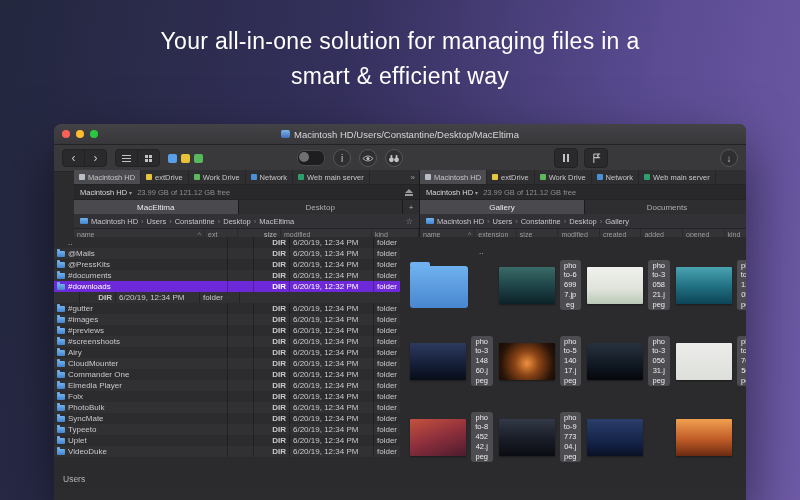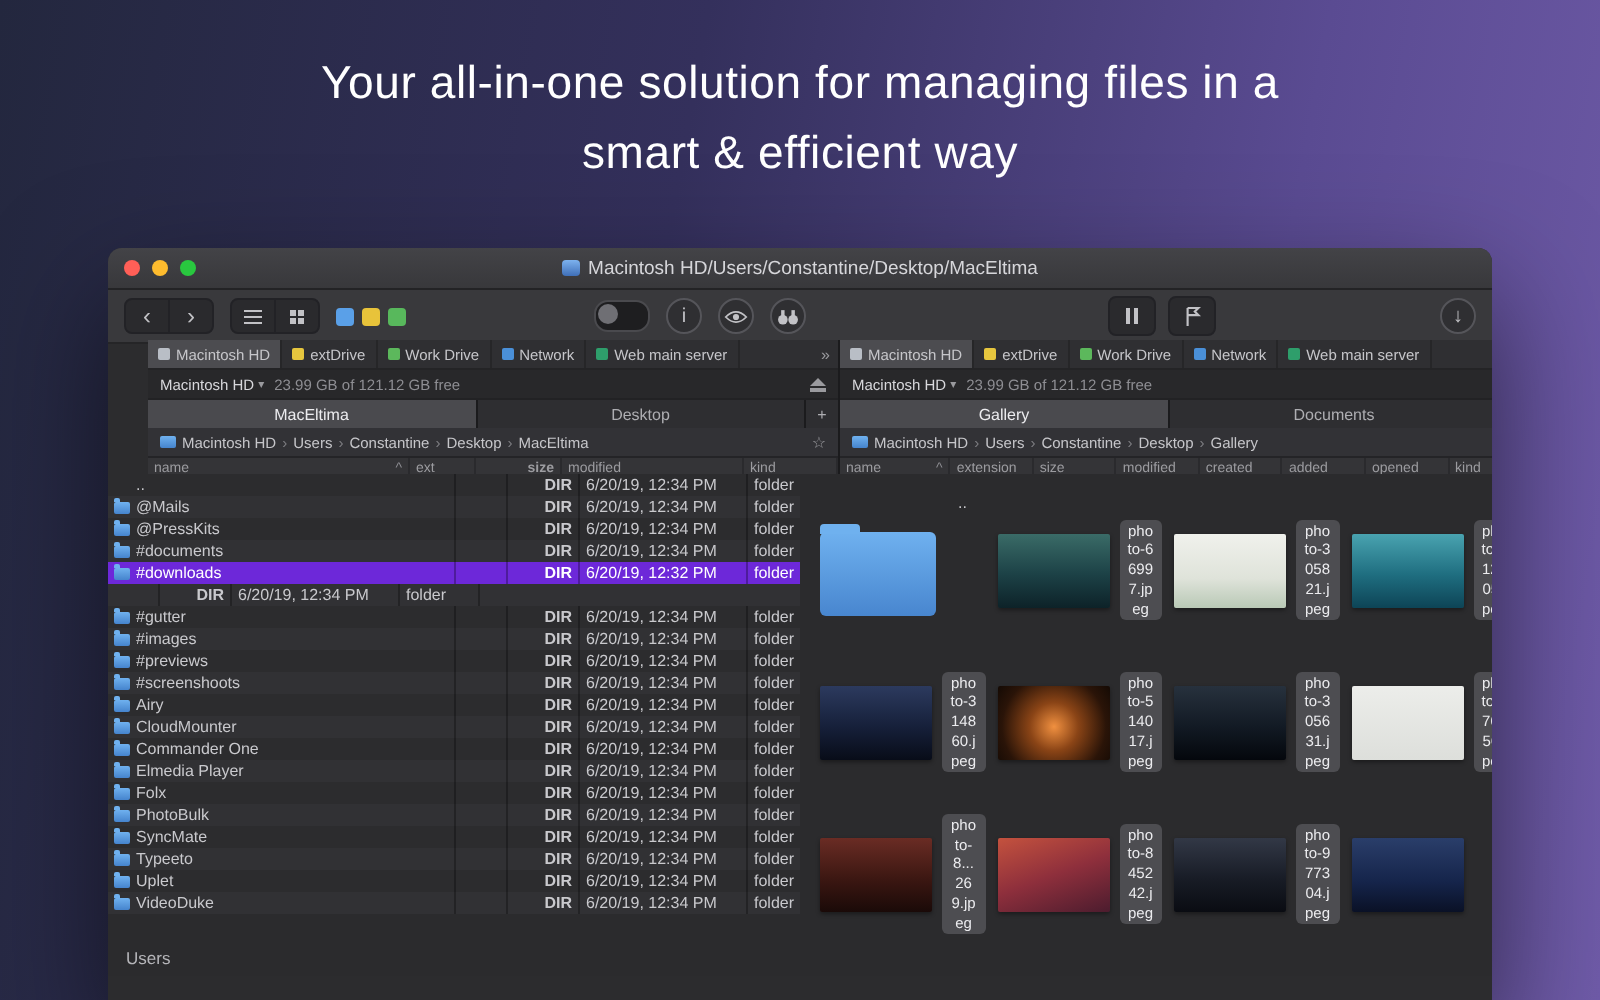--- a/index.html
+++ b/index.html
@@ -562,24 +562,20 @@
             </div>
             <div class="g-item">
               <span class="g-thumb t6"></span>
               <span class="g-label">photo-305631.jpeg</span>
             </div>
             <div class="g-item">
               <span class="g-thumb t7"></span>
               <span class="g-label">photo-776656.jpeg</span>
             </div>
             <div class="g-item">
-              <span class="g-thumb t8"></span>
-              <span class="g-label">photo-8...269.jpeg</span>
-            </div>
-            <div class="g-item">
               <span class="g-thumb t9"></span>
               <span class="g-label">photo-845242.jpeg</span>
             </div>
             <div class="g-item">
               <span class="g-thumb t10"></span>
               <span class="g-label">photo-977304.jpeg</span>
             </div>
             <div class="g-item">
               <span class="g-thumb t12"></span>
             </div>

